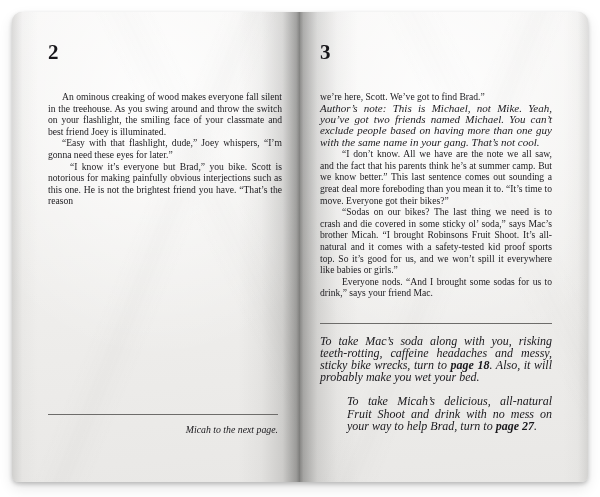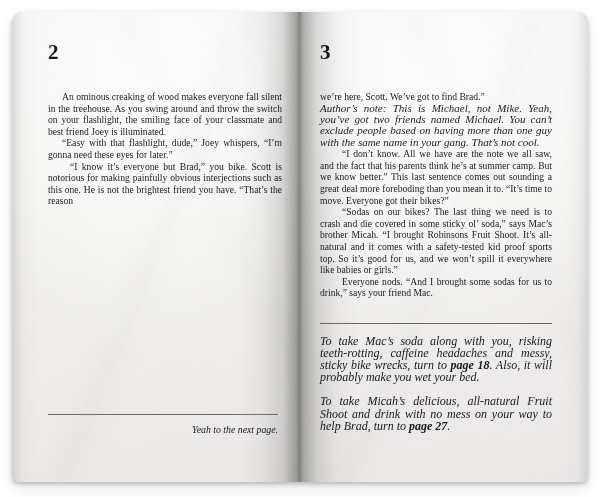--- a/index.html
+++ b/index.html
@@ -185,21 +185,21 @@
     margin: 0;
     font-size: 12px;
     line-height: 12.2px;
     font-style: italic;
     color: #19181c;
     text-align: justify;
     hyphens: auto;
     -webkit-hyphens: auto;
   }
   .choice b { font-weight: bold; font-style: italic; }
-  .choice + .choice { margin-top: 12px; }
+  .choice + .choice { margin-top: 12px; margin-left: 27px; }
 
   .foot-left {
     margin-top: auto;
     padding-bottom: 26px;
     padding-right: 4px;
   }
   .foot-right {
     margin-top: auto;
     padding-bottom: 30px;
   }
@@ -218,21 +218,21 @@
         <div class="folio">2</div>
 
         <div class="body">
           <p class="para">An ominous creaking of wood makes everyone fall silent in the treehouse. As you swing around and throw the switch on your flashlight, the smiling face of your classmate and best friend Joey is illuminated.</p>
           <p class="para">“Easy with that flashlight, dude,” Joey whispers, “I’m gonna need these eyes for later.”</p>
           <p class="para bigindent">“I know it’s everyone but Brad,” you bike. Scott is notorious for making painfully obvious interjections such as this one. He is not the brightest friend you have. “That’s the reason</p>
         </div>
 
         <div class="foot-left">
           <hr class="rule">
-          <div class="turnline"><span>Yeah to </span><b>the next page</b><span>.</span></div>
+          <div class="turnline"><span>Micah to </span><b>the next page</b><span>.</span></div>
         </div>
 
       </div>
     </div>
 
     <div class="page page-right">
       <div class="grain"></div>
       <div class="col">
 
         <div class="folio">3</div>

